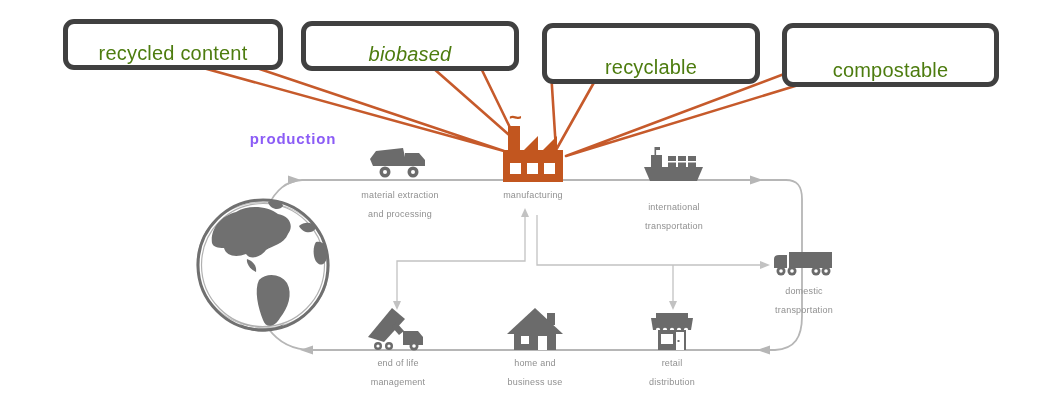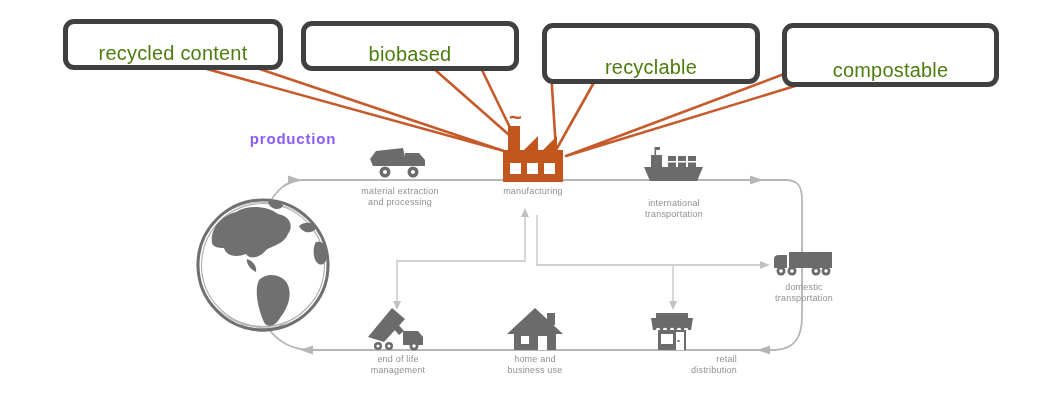--- a/index.html
+++ b/index.html
@@ -9,21 +9,21 @@
   }
   .layer{position:absolute;left:0;top:0;width:1044px;height:418px;}
   .bubble{
     position:absolute;box-sizing:border-box;background:#ffffff;
     border:5px solid #404040;border-radius:11px;
     display:flex;align-items:flex-end;justify-content:center;
     color:#4d7c0f;font-size:20px;letter-spacing:.2px;
   }
   .node-label{
     position:absolute;width:130px;text-align:center;color:#909090;
-    font-size:9px;line-height:11px;white-space:pre-line;letter-spacing:.2px;
+    font-size:9px;line-height:19px;white-space:pre-line;letter-spacing:.2px;
   }
   .phase-label{
     position:absolute;color:#8b5cf6;font-size:15px;font-weight:bold;
     letter-spacing:.8px;text-align:center;
   }
 </style>
 </head>
 <body>
 
 <div class="stage">
@@ -155,39 +155,39 @@
       <rect x="658" y="330" width="28" height="20"></rect>
       <rect x="661" y="334" width="12" height="10" fill="#fff"></rect>
       <rect x="676" y="332" width="8" height="18" fill="#fff"></rect>
       <rect x="677.5" y="340" width="2" height="2"></rect>
     </g>
   </svg>
 
   <div class="bubble" style="left:63px;top:19px;width:220px;height:51px;">
     <span>recycled content</span>
   </div>
-  <div class="bubble" style="left:301px;top:21px;width:218px;height:50px;">
+  <div class="bubble" style="left:301px;top:21px;width:218px;height:50px;font-style:italic;">
     <span>biobased</span>
   </div>
   <div class="bubble" style="left:542px;top:23px;width:218px;height:61px;">
     <span>recyclable</span>
   </div>
   <div class="bubble" style="left:782px;top:23px;width:217px;height:64px;">
     <span>compostable</span>
   </div>
 
   <div class="phase-label" style="left:243px;top:130px;width:100px;">production</div>
 
   <div class="node-label" style="left:335px;top:186px;">material extraction
 and processing</div>
   <div class="node-label" style="left:468px;top:186px;">manufacturing</div>
   <div class="node-label" style="left:609px;top:186px;margin-top:12px;">international
 transportation</div>
   <div class="node-label" style="left:739px;top:282px;">domestic
 transportation</div>
-  <div class="node-label" style="left:607px;top:354px;text-align:right;">retail
+  <div class="node-label" style="left:607px;top:354px;">retail
 distribution</div>
   <div class="node-label" style="left:470px;top:354px;">home and
 business use</div>
   <div class="node-label" style="left:333px;top:354px;">end of life
 management</div>
 
 </div>
 
 </body></html>

